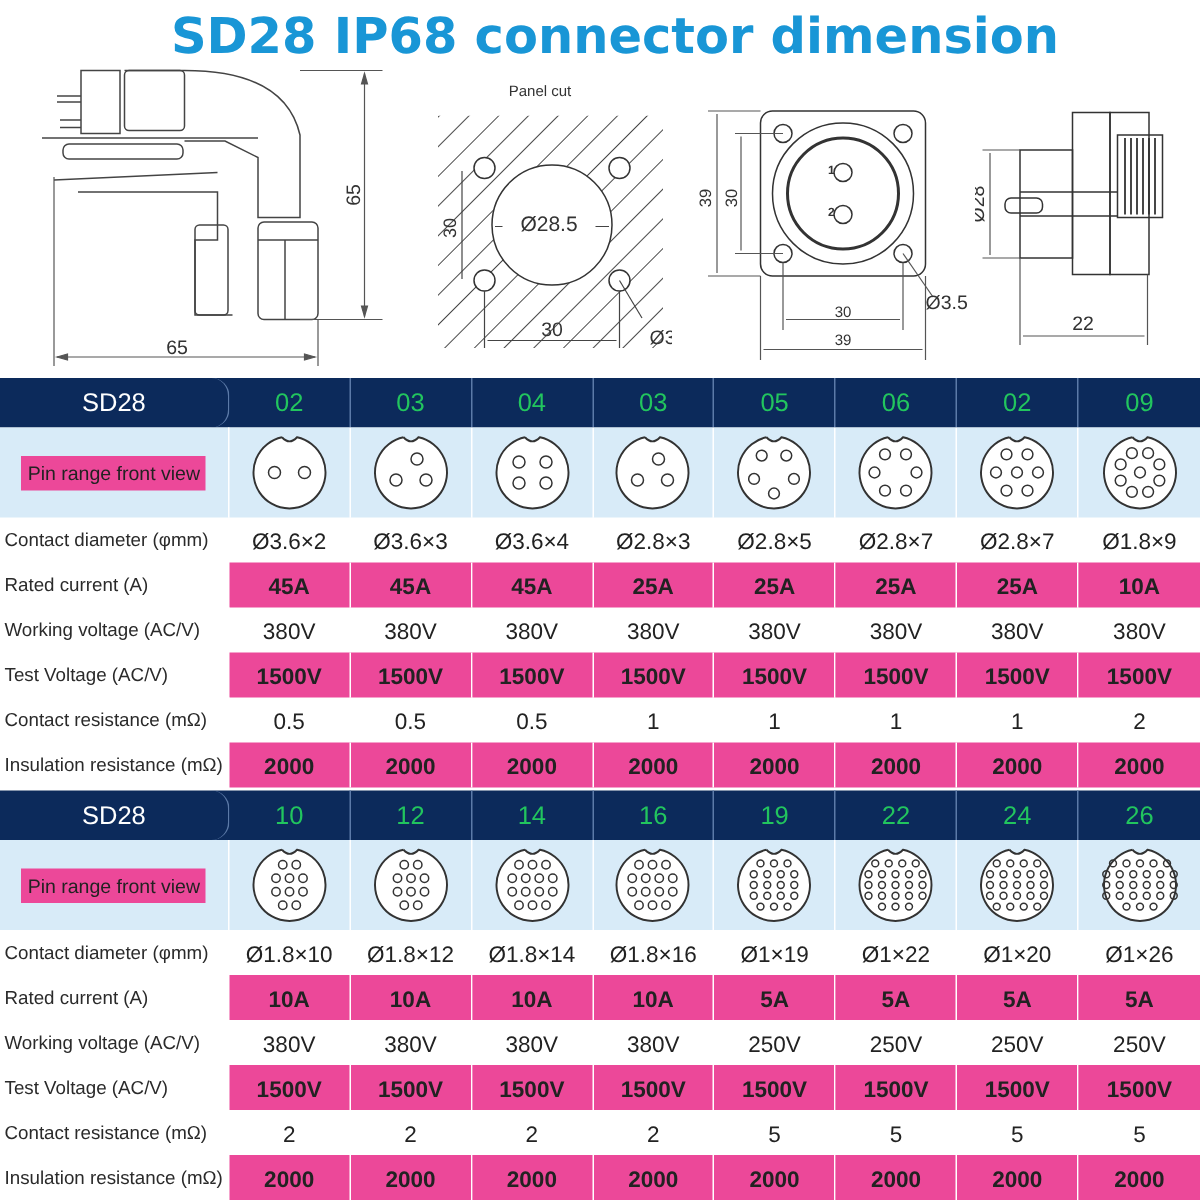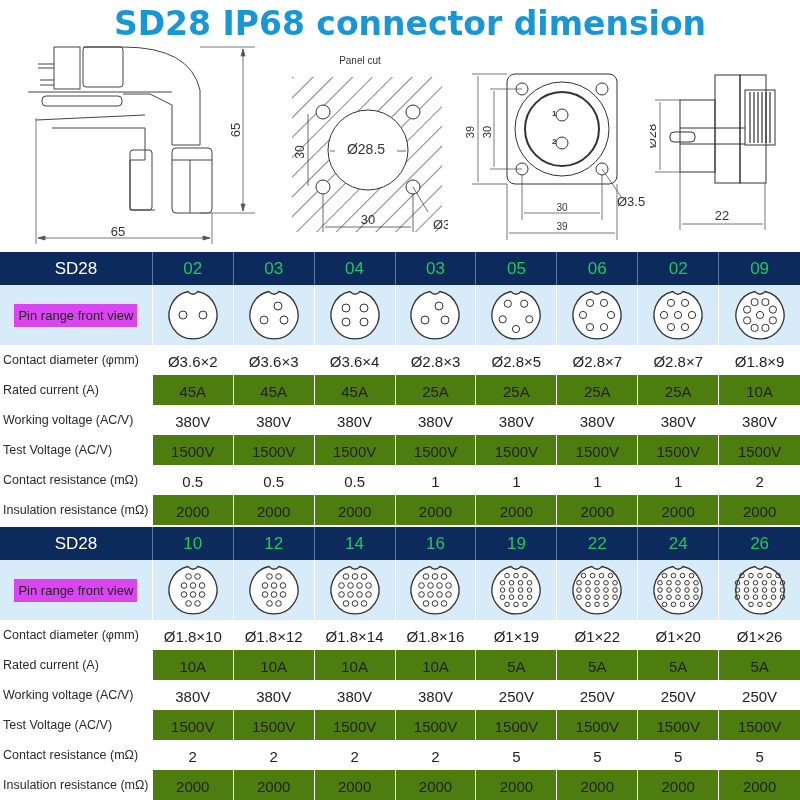--- a/index.html
+++ b/index.html
@@ -26,33 +26,33 @@
   .cell {
     display: flex; align-items: center; justify-content: center;
     border-right: 1px solid #ffffff; font-size: 15px; color: #222;
   }
   .cell.first { width: 153px; justify-content: flex-start; padding-left: 3px; font-size: 12.5px; color: #2a2a2a; }
   .cell.val { width: 81px; }
   .cell.val:last-child { border-right: none; }
 
   .hdr { height: 33px; background: #0c2a5b; }
   .hdr .cell { color: #22c55e; font-size: 17px; border-right: 1px solid #5c7aa8; }
-  .hdr .cell.first { justify-content: center; padding-left: 0; font-size: 17px; color: #fff; }
+  .hdr .cell.first { justify-content: center; padding-left: 0; font-size: 17px; color: #fff; border-radius: 12px; }
   .hdr .cell:last-child { border-right: none; }
 
   .pins { height: 60px; background: #d8ebf8; }
   .pins .cell { border-right: 1px solid #ffffff; }
   .pins .cell.first { justify-content: center; padding: 0; }
   .pins .label-box {
-    background: #d946ef; padding: 4px 4px; font-size: 13px; color: #222;
+    background: #ec4899; padding: 4px 4px; font-size: 13px; color: #222;
   }
 
   .data { height: 30px; }
   .data .cell { height: 30px; }
-  .data.shade .cell.val { background: #4d7c0f; }
+  .data.shade .cell.val { background: #ec4899; font-weight: bold; }
   .data .cell.val { padding-top: 3px; }
 </style>
 </head>
 <body>
 
 <div class="title"><span>SD28 IP68 connector dimension</span></div>
 
 <div class="drawings">
 
   <svg style="left:20px;top:0px" width="240" height="200" viewBox="20 44 240 200">

